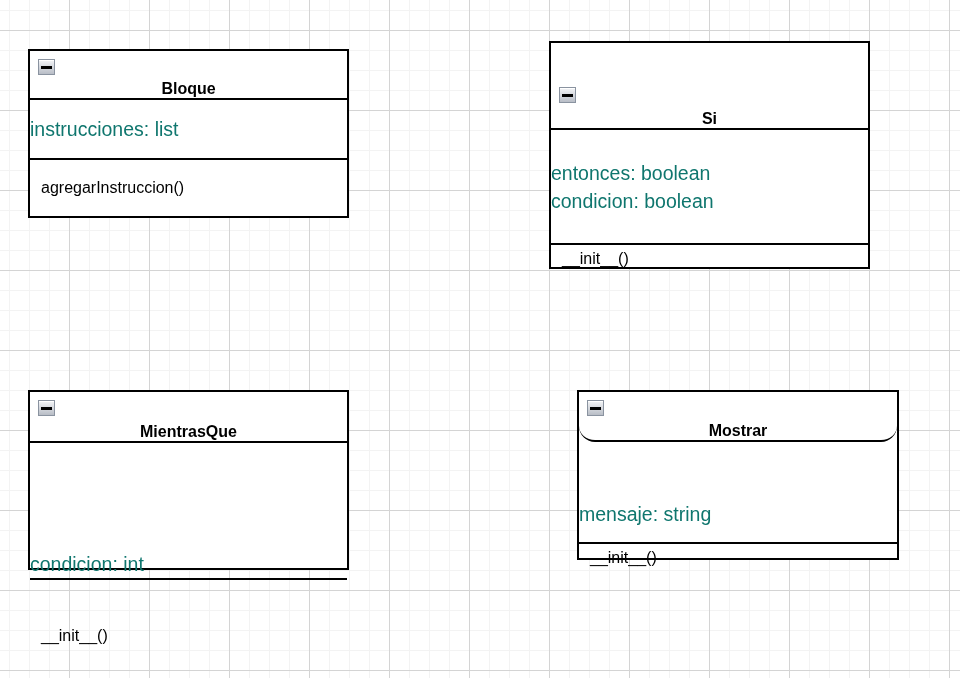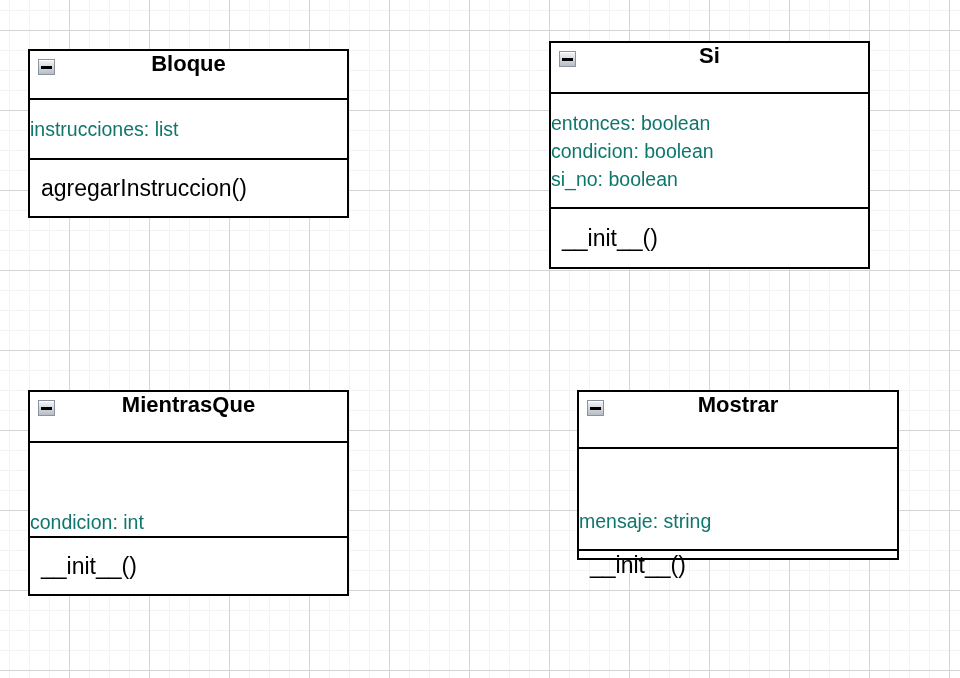--- a/index.html
+++ b/index.html
@@ -36,24 +36,24 @@
     border: 2.5px solid var(--shape-border);
     display: flex;
     flex-direction: column;
   }
   .uml-class * { box-sizing: border-box; }
   .uml-title {
     position: relative;
     flex: 0 0 auto;
     border-bottom: 2px solid var(--shape-border);
     display: flex;
-    align-items: flex-start;
+    align-items: flex-end;
     justify-content: center;
     font-weight: bold;
-    font-size: 22px;
+    font-size: 16px;
     color: #000;
     white-space: nowrap;
   }
   .collapse-btn {
     position: absolute;
     left: 8px;
     top: 8px;
     width: 17px;
     height: 16px;
     border: 1px solid var(--icon-border);
@@ -80,37 +80,37 @@
     line-height: 28px;
     color: #0f766e;
     white-space: nowrap;
   }
   .uml-methods {
     flex: 1 1 auto;
     display: flex;
     flex-direction: column;
     justify-content: center;
     padding-left: 11px;
-    font-size: 23px;
+    font-size: 16px;
     line-height: 28px;
     color: #000;
     white-space: nowrap;
   }
   
   #class-bloque      { left: 28px;  top: 49px;  width: 321px; height: 169px; }
   #class-bloque      .uml-title { height: 49px; }
   #class-bloque      .uml-attrs { height: 60px; }
   #class-si          { left: 549px; top: 41px;  width: 321px; height: 228px; }
-  #class-si          .uml-title { height: 51px; }
+  #class-si          .uml-title { height: 51px; margin-top: 36px; }
   #class-si          .uml-attrs { height: 115px; }
-  #class-mientrasque { left: 28px;  top: 390px; width: 321px; height: 206px; }
+  #class-mientrasque { left: 28px;  top: 390px; width: 321px; height: 180px; gap: 42px; }
   #class-mientrasque .uml-title { height: 51px; }
   #class-mientrasque .uml-attrs { height: 95px; justify-content: flex-end; }
   #class-mostrar     { left: 577px; top: 390px; width: 322px; height: 170px; }
-  #class-mostrar     .uml-title { height: 57px; }
+  #class-mostrar     .uml-title { height: 50px; border-radius: 16px; }
   #class-mostrar     .uml-attrs { height: 58px; margin-top: 44px; }
 </style>
 </head>
 <body>
 
 <div class="canvas">
 
   <div class="uml-class" id="class-bloque">
     <div class="uml-title">
       <button class="collapse-btn">
@@ -129,21 +129,20 @@
   <div class="uml-class" id="class-si">
     <div class="uml-title">
       <button class="collapse-btn">
         <span class="minus-bar"></span>
       </button>
       <span>Si</span>
     </div>
     <div class="uml-attrs">
       <div>entonces: boolean</div>
       <div>condicion: boolean</div>
-      <div>si_no: boolean</div>
     </div>
     <div class="uml-methods">
       <div>__init__()</div>
     </div>
   </div>
 
   <div class="uml-class" id="class-mientrasque">
     <div class="uml-title">
       <button class="collapse-btn">
         <span class="minus-bar"></span>

